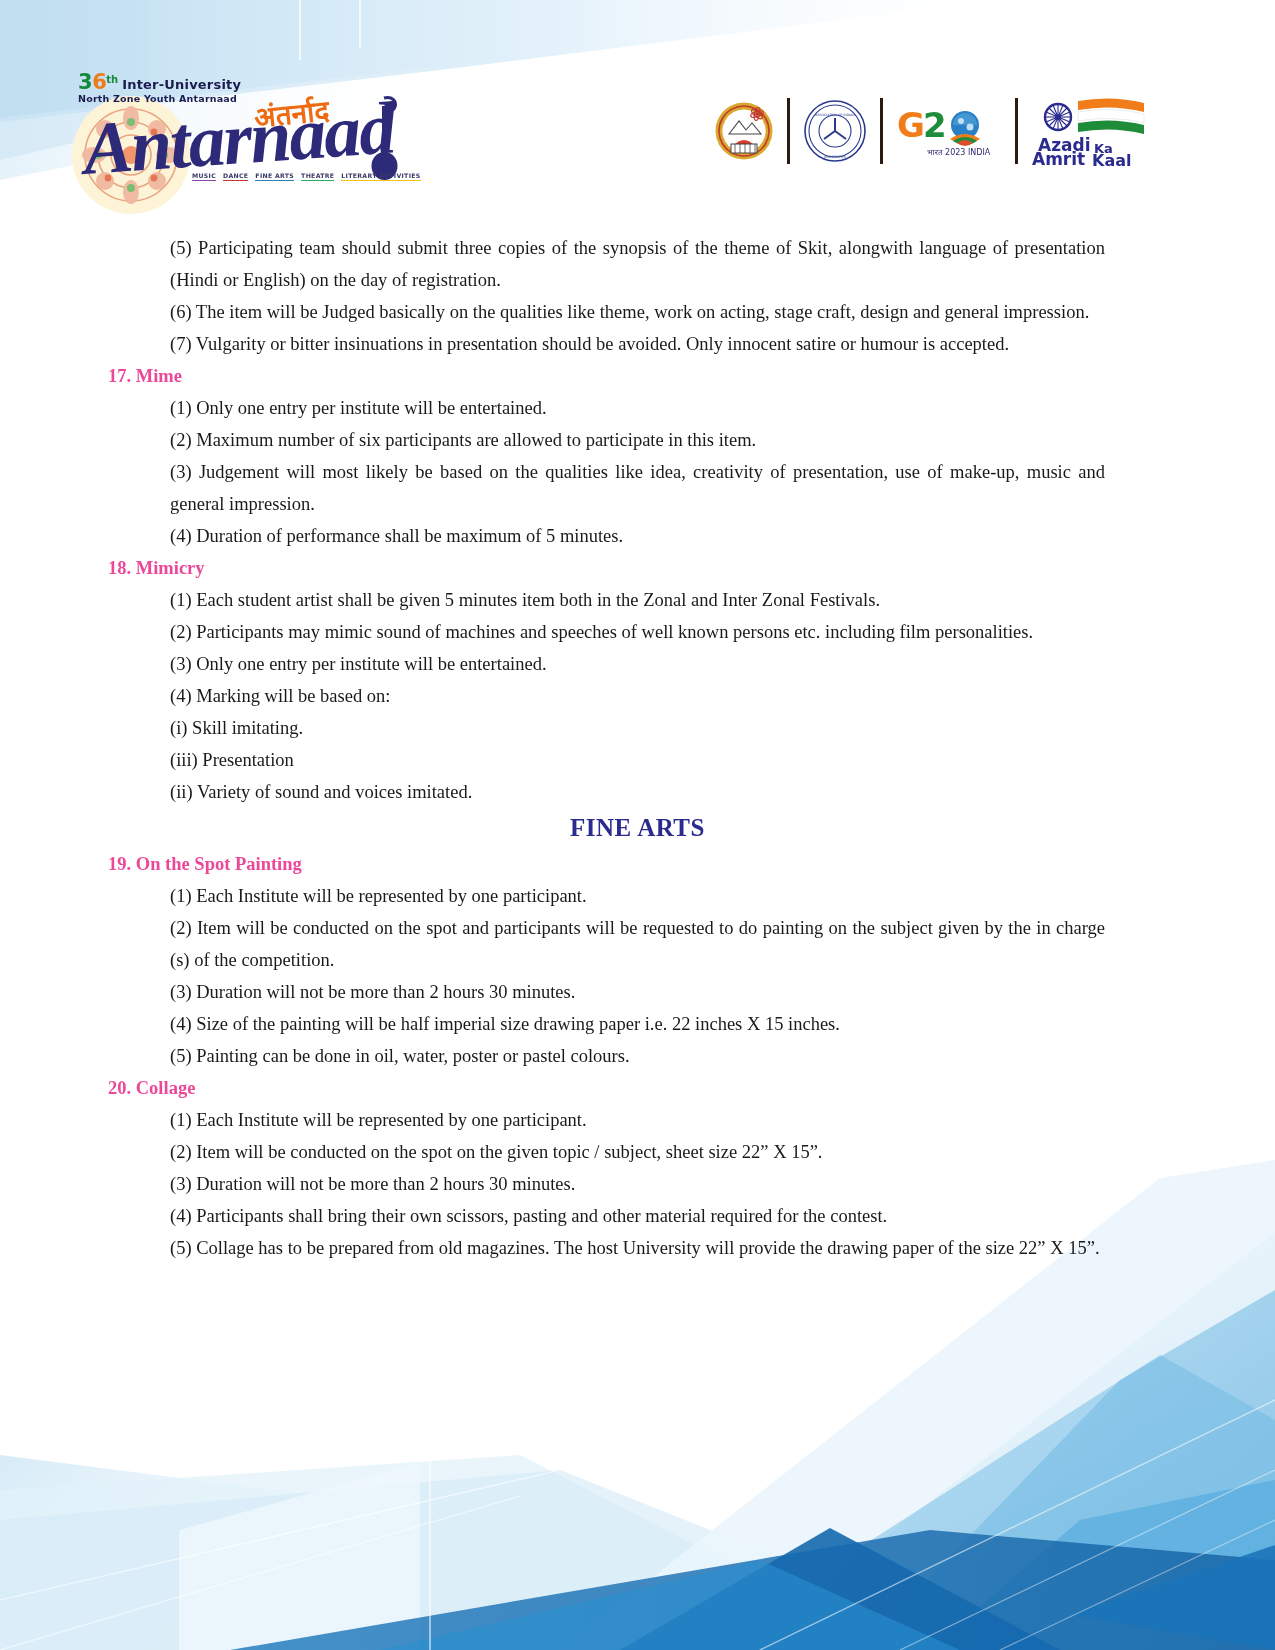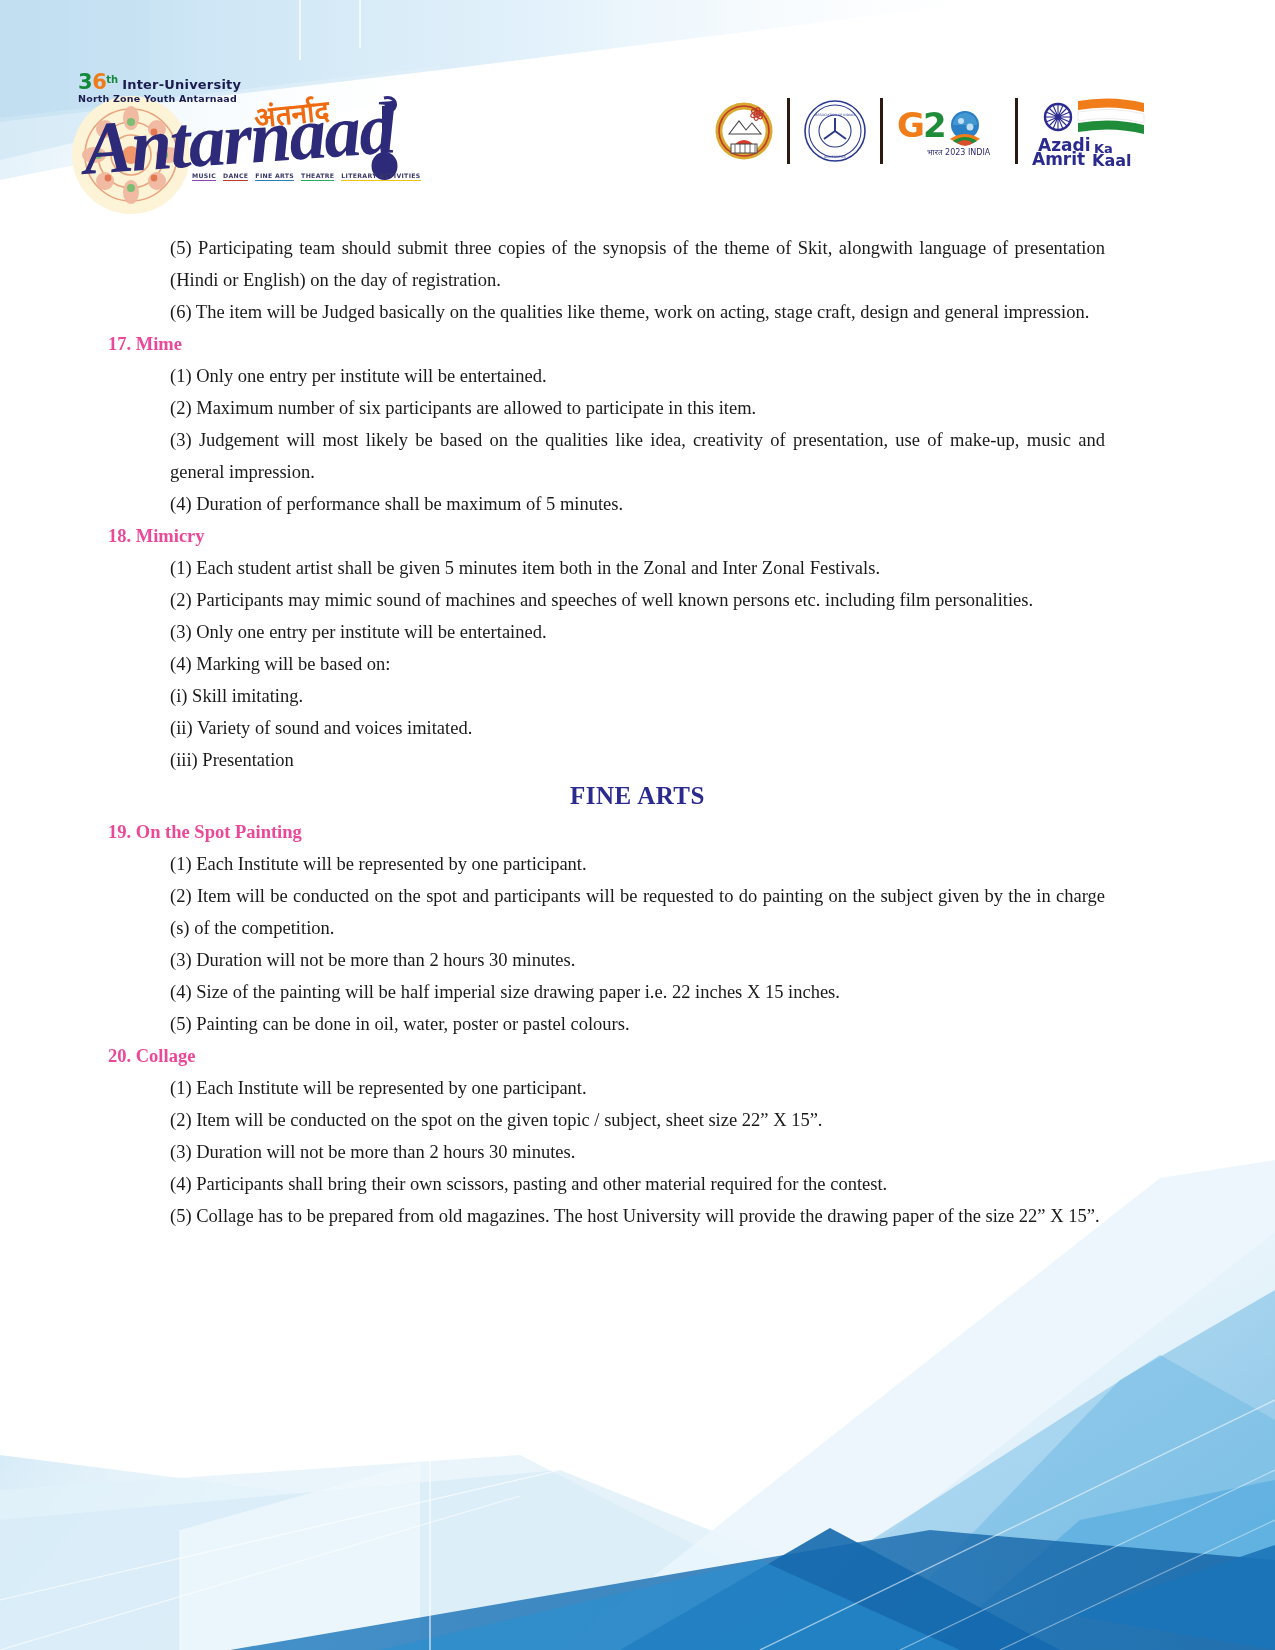--- a/index.html
+++ b/index.html
@@ -411,33 +411,34 @@
           <text x="62" y="71" font-family="DejaVu Sans, sans-serif" font-weight="bold" font-size="16" fill="#2b2b8f">Kaal</text>
         </svg>
       </div>
 
     </div>
   </div>
 
   <div class="content">
       <p class="para">(5) Participating team should submit three copies of the synopsis of the theme of Skit, alongwith language of presentation (Hindi or English) on the day of registration.</p>
       <p class="para">(6) The item will be Judged basically on the qualities like theme, work on acting, stage craft, design and general impression.</p>
+      <p class="para">(7) Vulgarity or bitter insinuations in presentation should be avoided. Only innocent satire or humour is accepted.</p>
       <h3 class="heading">17. Mime</h3>
       <p class="para nojust">(1) Only one entry per institute will be entertained.</p>
       <p class="para nojust">(2) Maximum number of six participants are allowed to participate in this item.</p>
       <p class="para">(3) Judgement will most likely be based on the qualities like idea, creativity of presentation, use of make-up, music and general impression.</p>
       <p class="para nojust">(4) Duration of performance shall be maximum of 5 minutes.</p>
       <h3 class="heading">18. Mimicry</h3>
       <p class="para">(1) Each student artist shall be given 5 minutes item both in the Zonal and Inter Zonal Festivals.</p>
       <p class="para">(2) Participants may mimic sound of machines and speeches of well known persons etc. including film personalities.</p>
       <p class="para nojust">(3) Only one entry per institute will be entertained.</p>
       <p class="para nojust">(4) Marking will be based on:</p>
       <p class="para nojust">(i) Skill imitating.</p>
+      <p class="para nojust">(iii) Presentation</p>
       <p class="para nojust">(ii) Variety of sound and voices imitated.</p>
-      <p class="para nojust">(iii) Presentation</p>
       <h2 class="section-title">FINE ARTS</h2>
       <h3 class="heading">19. On the Spot Painting</h3>
       <p class="para nojust">(1) Each Institute will be represented by one participant.</p>
       <p class="para">(2) Item will be conducted on the spot and participants will be requested to do painting on the subject given by the in charge (s) of the competition.</p>
       <p class="para nojust">(3) Duration will not be more than 2 hours 30 minutes.</p>
       <p class="para nojust">(4) Size of the painting will be half imperial size drawing paper i.e. 22 inches X 15 inches.</p>
       <p class="para nojust">(5) Painting can be done in oil, water, poster or pastel colours.</p>
       <h3 class="heading">20. Collage</h3>
       <p class="para nojust">(1) Each Institute will be represented by one participant.</p>
       <p class="para nojust">(2) Item will be conducted on the spot on the given topic / subject, sheet size 22” X 15”.</p>

